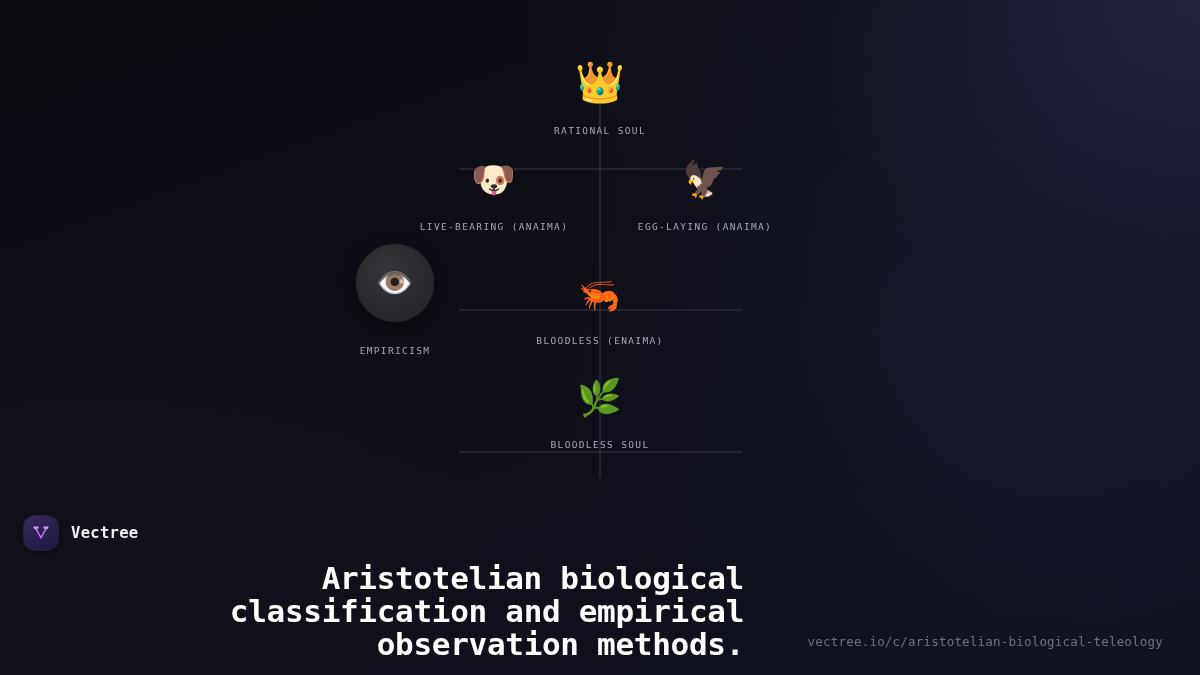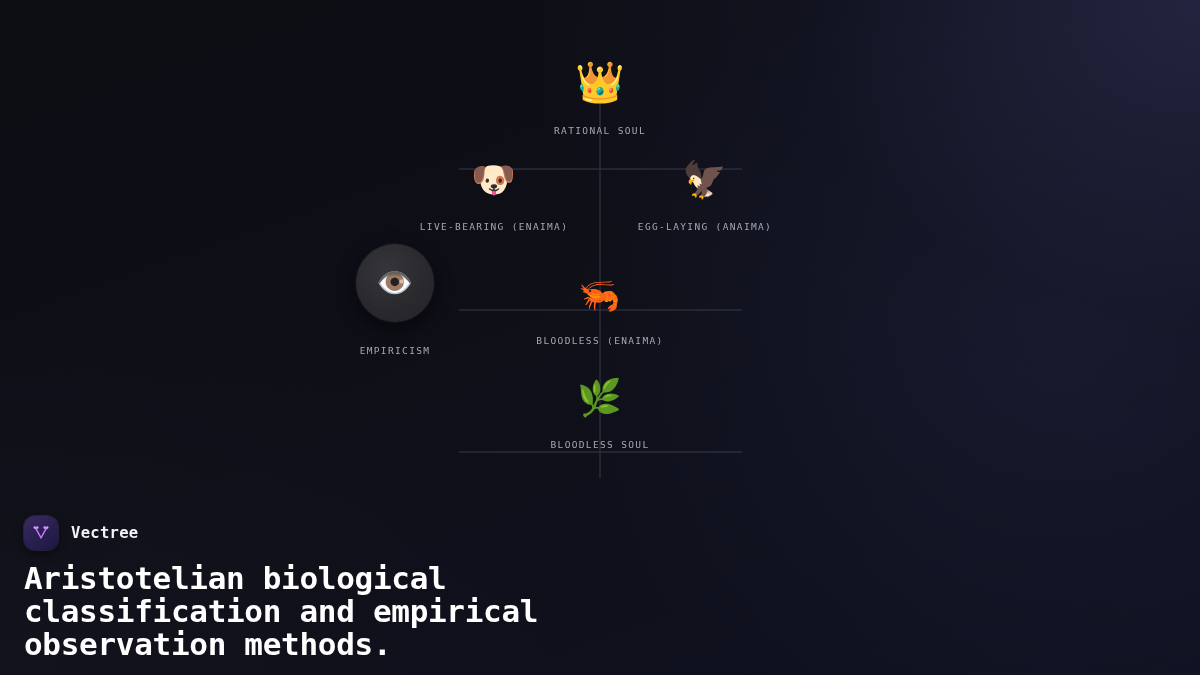--- a/index.html
+++ b/index.html
@@ -84,20 +84,21 @@
   }
   .node-circle .node-emoji { font-size: 30px; }
 
   
   #footer {
     position: absolute;
     left: 0;
     bottom: 0;
     width: 1188px;
     height: 185px;
+    text-align: right;
   }
 
   #brand-row {
     position: absolute;
     left: 24px;
     top: 26px;
     display: flex;
     align-items: center;
     gap: 13px;
   }
@@ -157,21 +158,21 @@
         <line x1="459" y1="310" x2="742" y2="310" stroke="#3a3b48" stroke-width="1"></line>
         <line x1="459" y1="452" x2="742" y2="452" stroke="#3a3b48" stroke-width="1"></line>
       </svg>
     <div id="node-layer">
         <div class="node" style="left: 600px; top: 62px;">
           <div class="node-emoji" style="font-size: 40px;">👑</div>
           <div class="node-label">RATIONAL SOUL</div>
         </div>
         <div class="node" style="left: 494px; top: 162px;">
           <div class="node-emoji" style="font-size: 36px;">🐶</div>
-          <div class="node-label">LIVE-BEARING (ENAIMA)</div>
+          <div class="node-label">LIVE-BEARING (ANAIMA)</div>
         </div>
         <div class="node" style="left: 705px; top: 162px;">
           <div class="node-emoji" style="font-size: 36px;">🦅</div>
           <div class="node-label">EGG-LAYING (ANAIMA)</div>
         </div>
         <div class="node" style="left: 395px; top: 244px;">
           <div class="node-circle">
             <div class="node-emoji">👁️</div>
           </div>
           <div class="node-label">EMPIRICISM</div>
@@ -205,15 +206,16 @@
           </g>
         </svg>
       </div>
       <div id="brand-name">Vectree</div>
     </div>
 
     <div id="headline">Aristotelian biological
 classification and empirical
 observation methods.</div>
 
+    <div id="footer-url">vectree.io/c/aristotelian-biological-teleology</div>
 
   </div>
 </div>
 
 </body></html>

